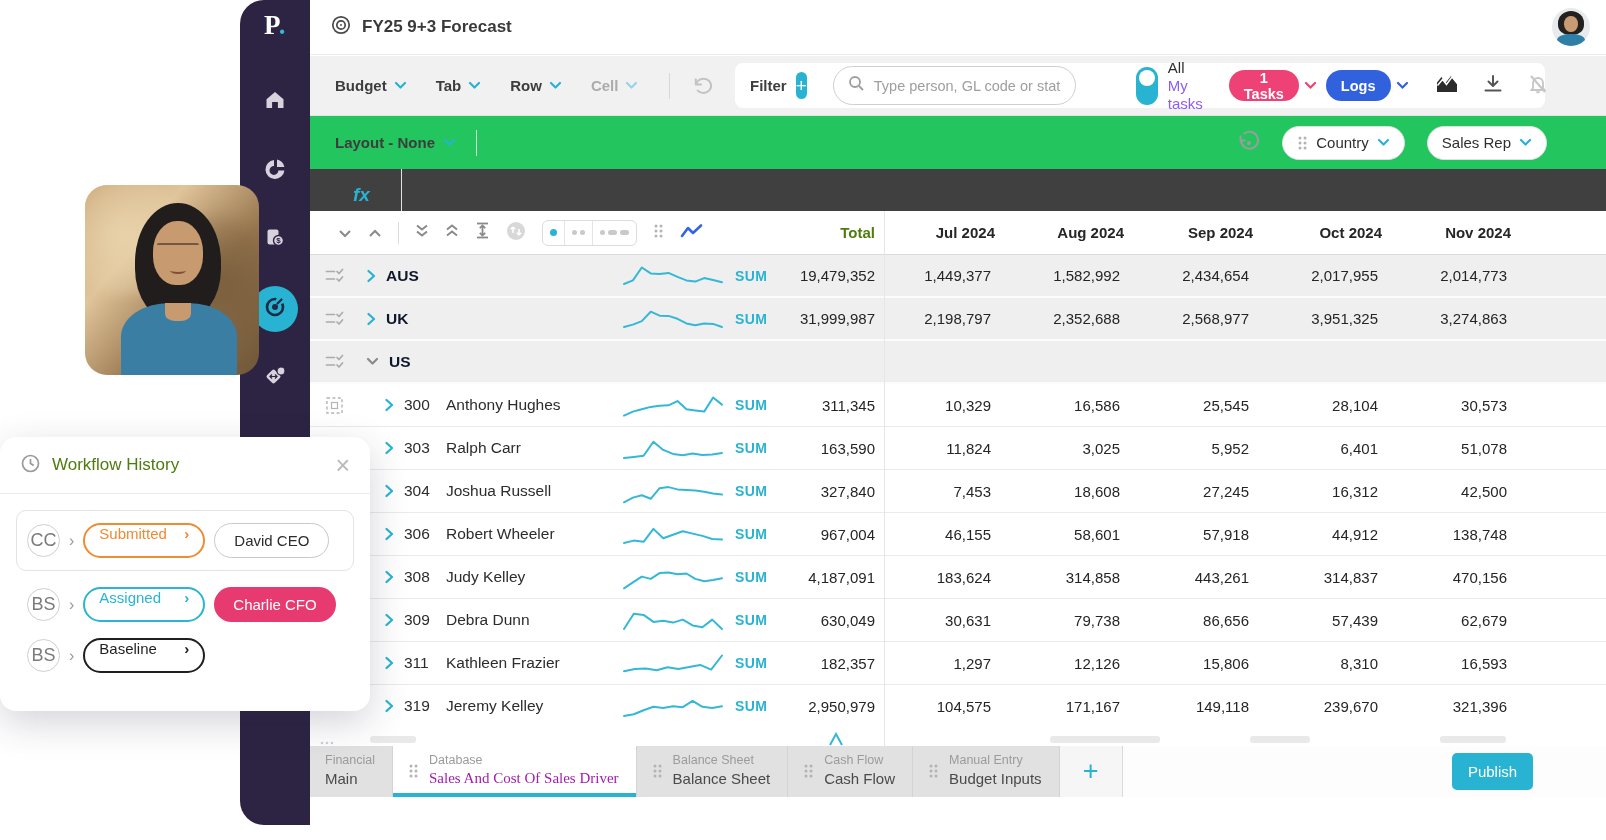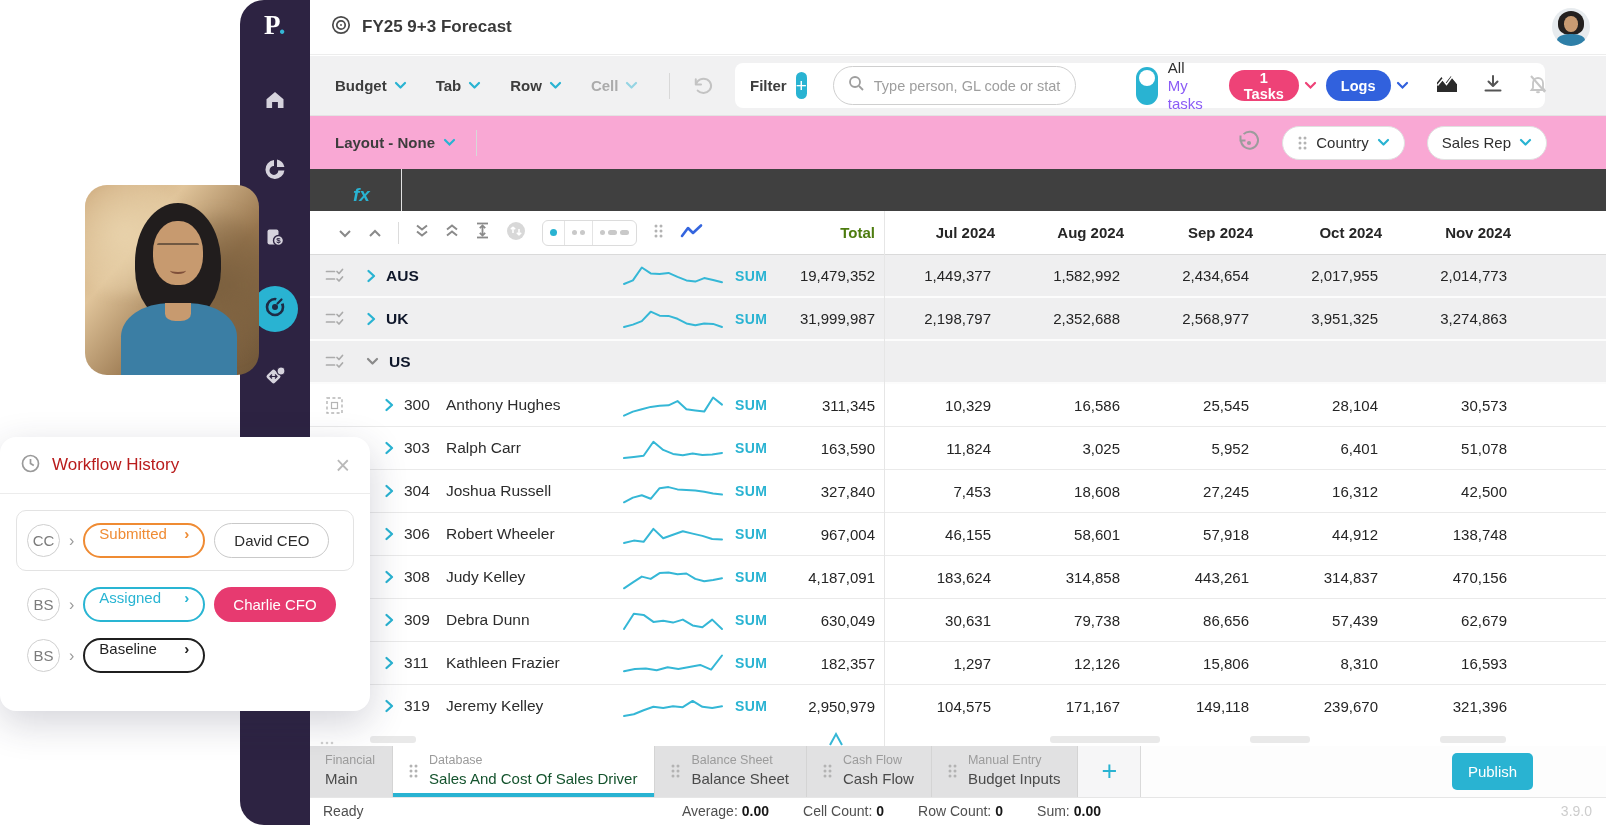--- a/index.html
+++ b/index.html
@@ -52,21 +52,21 @@
   .togglelabels { margin-left:10px; line-height:18px; }
   .togglelabels .on { font-size:15px; color:#2e2e2e; }
   .togglelabels .off { font-size:15px; color:#8b5cf6; }
   .pill-btn { border:none; border-radius:16px; height:31px; padding:0 15px; color:#fff; font-family:inherit;
               font-size:14.5px; font-weight:700; cursor:pointer; }
   .tasks-pill { background:#ee4277; margin-left:26px; }
   .logs-pill  { background:#3161dd; margin-left:9px; }
   .pill-chev { background:none; border:none; cursor:pointer; display:flex; margin-left:5px;}
   .right-icons { display:flex; align-items:center; gap:23px; margin-left:26px; }
 
-  .layoutbar { position:absolute; top:115px; left:0; right:0; height:54px; background:#f9a8d4;
+  .layoutbar { position:absolute; top:115px; left:0; right:0; height:54px; background:#22c55e;
                border-top:1px solid #e3e3e3; display:flex; align-items:center; padding:0 59px 0 25px; }
   .layout-label { display:flex; align-items:center; gap:8px; font-size:15px; font-weight:700; color:#3d3d3d;
                   background:none; border:none; font-family:inherit; cursor:pointer;}
   .ldivider { width:1px; height:26px; background:#d8d8d8; margin-left:20px; }
   .layout-right { margin-left:auto; display:flex; align-items:center; gap:20px; }
   .dim-pill { display:flex; align-items:center; gap:8px; background:#fff; border:1px solid #e0e0e0;
               border-radius:17px; height:34px; padding:0 14px; font-size:15px; color:#2f2f2f; cursor:pointer; font-family:inherit;}
 
   .fxbar { position:absolute; top:169px; left:0; right:0; height:52px; background:#404040;
            border-bottom:1px solid #e2e2e2; display:flex;padding-left:12px; }
@@ -106,46 +106,46 @@
   .cliprow { position:absolute; top:727px; left:0; right:0; height:19px; background:#fff; overflow:hidden; }
   .smudge { position:absolute; top:9px; height:7px; border-radius:3px; background:#e3e3e3; opacity:.8;}
 
   
   .tabbar { position:absolute; top:746px; left:0; right:0; height:51px; background:#e9e9ea; display:flex; }
   .sheet-tab { background:#e1e1e2; border-right:1px solid #d4d4d4; padding:7px 17px 0 15px; display:flex; gap:10px; cursor:pointer;}
   .sheet-tab .cat { font-size:12.5px; color:#9b9b9b; }
   .sheet-tab .lbl { font-size:15px; color:#4a4a4a; margin-top:3px; }
   .sheet-tab.active { background:#fff; position:relative; }
   .sheet-tab.active::after { content:''; position:absolute; left:0; right:0; bottom:0; height:4px; background:#29b3d2; }
-  .sheet-tab.active .lbl { color:#14532d; }
+  .sheet-tab.active .lbl { color:#a21caf;font-family:Liberation Serif, serif; }
   .plus-tab { width:63px; background:#f6f6f7; border:none; border-right:1px solid #dadada; color:#29b3d2;
               font-size:27px; cursor:pointer; font-family:inherit;}
   .tab-rest { flex:1; background:#fdfdfd; }
   .publish { position:absolute; right:73px; top:7px; width:81px; height:37px; background:#29b3d2; color:#fff;
              border:none; border-radius:5px; font-size:15px; font-family:inherit; cursor:pointer; }
 
   .statusbar { position:absolute; top:797px; left:0; right:0; height:28px; background:#fff;
                border-top:1px solid #e6e6e6; font-size:14px; color:#4f4f4f; }
   .ready { position:absolute; left:13px; top:5px; }
   .stats { position:absolute; left:372px; top:5px; display:flex; gap:34px; }
   .stat b { color:#171717; margin-left:4px; }
   .version { position:absolute; right:14px; top:5px; color:#cdcdcd; }
 
   
   .wfpopup { position:absolute; left:0; top:437px; width:370px; background:#fff; border-radius:16px;
              box-shadow:0 12px 38px rgba(40,40,70,.20); z-index:10; padding-bottom:22px;}
   .wfhead { height:57px; display:flex; align-items:center; gap:11px; padding:0 20px; border-bottom:1px solid #ececec; }
-  .wftitle { font-size:17px; color:#b91c1c; }
+  .wftitle { font-size:17px; color:#4d7c0f; }
   .wfclose { margin-left:auto; background:none; border:none; font-size:25px; color:#b9b9b9; cursor:pointer; line-height:1;}
   .wfbody { padding:16px 16px 0 16px; }
   .wf-box { border:1px solid #e3e3e3; border-radius:10px; padding:12px 10px; margin-bottom:16px; }
   .wf-row { display:flex; align-items:center; gap:9px; }
   .wf-row.loose { margin:0 0 16px 11px; }
   .wf-initials { width:33px; height:33px; flex:none; border-radius:50%; border:1px solid #cfcfcf; color:#7b7b7b;
-                 font-size:15px; display:flex; align-items:center; justify-content:center; background:#fff; }
+                 font-size:18px; display:flex; align-items:center; justify-content:center; background:#fff; }
   .wf-chev { color:#9a9a9a; font-size:16px; }
   .wf-status { height:35px; border-radius:18px; border:2px solid; display:flex; align-items:flex-start;
                justify-content:space-between; padding:0 14px; font-size:15px; min-width:122px; cursor:pointer; background:#fff; font-family:inherit;}
   .wf-assignee { height:35px; border-radius:18px; display:flex; align-items:center; padding:0 19px; font-size:15px; cursor:pointer;}
   .wf-assignee.outline { border:1.5px solid #c9c9c9; color:#2c2c2c; background:#fff; }
   .wf-assignee.filled { color:#fff; border:none; }
 
   
   .photo { position:absolute; left:85px; top:185px; width:174px; height:190px; border-radius:22px; overflow:hidden;
            z-index:5; background:linear-gradient(130deg,#c7a173 0%,#e0c49a 30%,#9a7850 62%,#6f5638 100%); }
@@ -796,30 +796,20 @@
               <div class="cat">Manual Entry</div>
      <div class="lbl">Budget Inputs</div>
             </div>
           </div>
         </div>
       <button class="plus-tab">+</button>
       <div class="tab-rest"></div>
       <button class="publish">Publish</button>
     </div>
 
-    <div class="statusbar">
-      <span class="ready">Ready</span>
-      <div class="stats" id="stats-slot">
-          <span class="stat">Average:<b>0.00</b></span>
-          <span class="stat">Cell Count:<b>0</b></span>
-          <span class="stat">Row Count:<b>0</b></span>
-          <span class="stat">Sum:<b>0.00</b></span>
-        </div>
-      <span class="version">3.9.0</span>
-    </div>
   </section>
 
   <div class="photo">
     <div class="blur1"></div>
     <div class="blur2"></div>
     <div class="hair"></div>
     <div class="face"></div>
     <div class="glasses"></div>
     <div class="smile"></div>
     <div class="shirt"></div>

